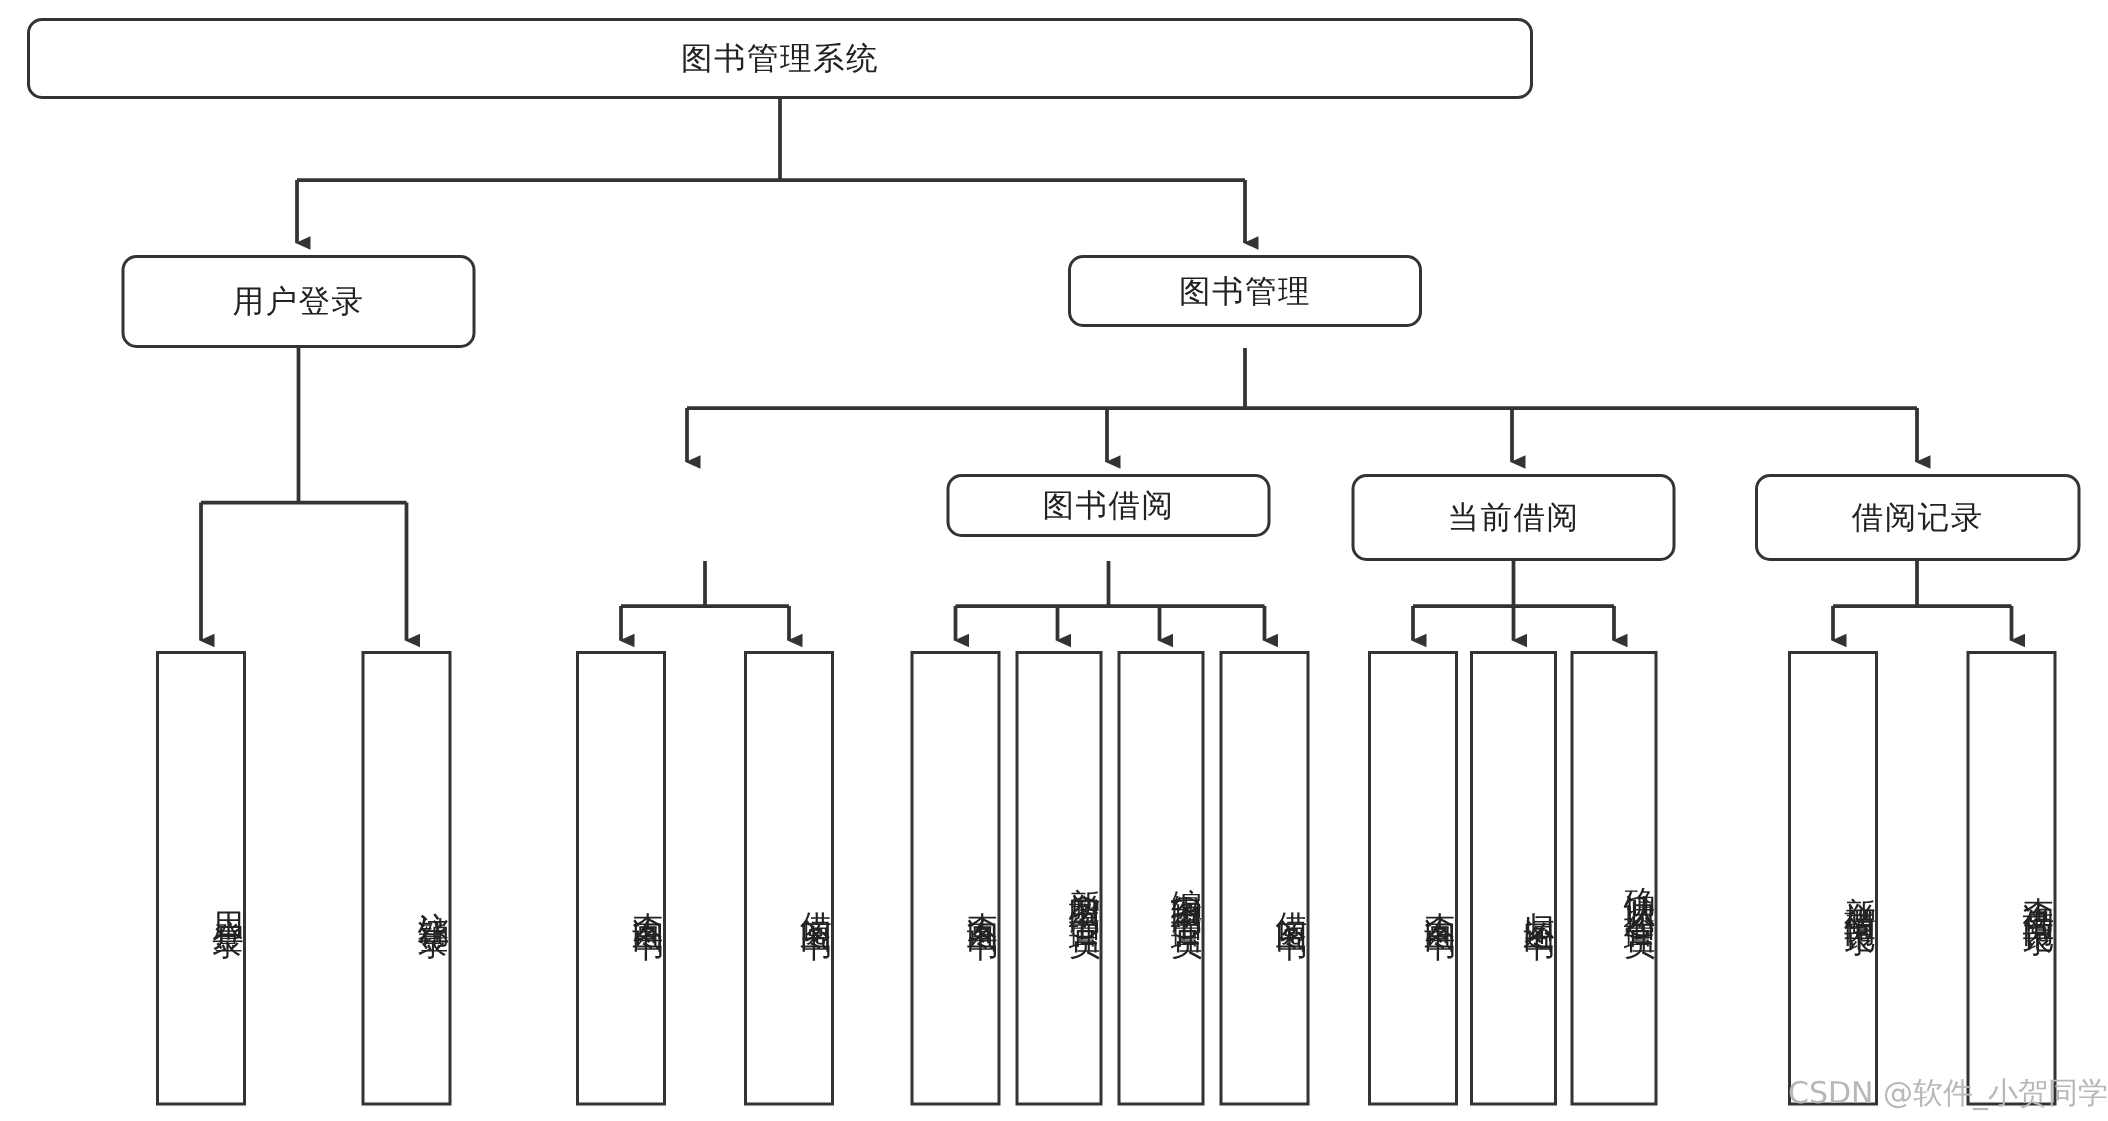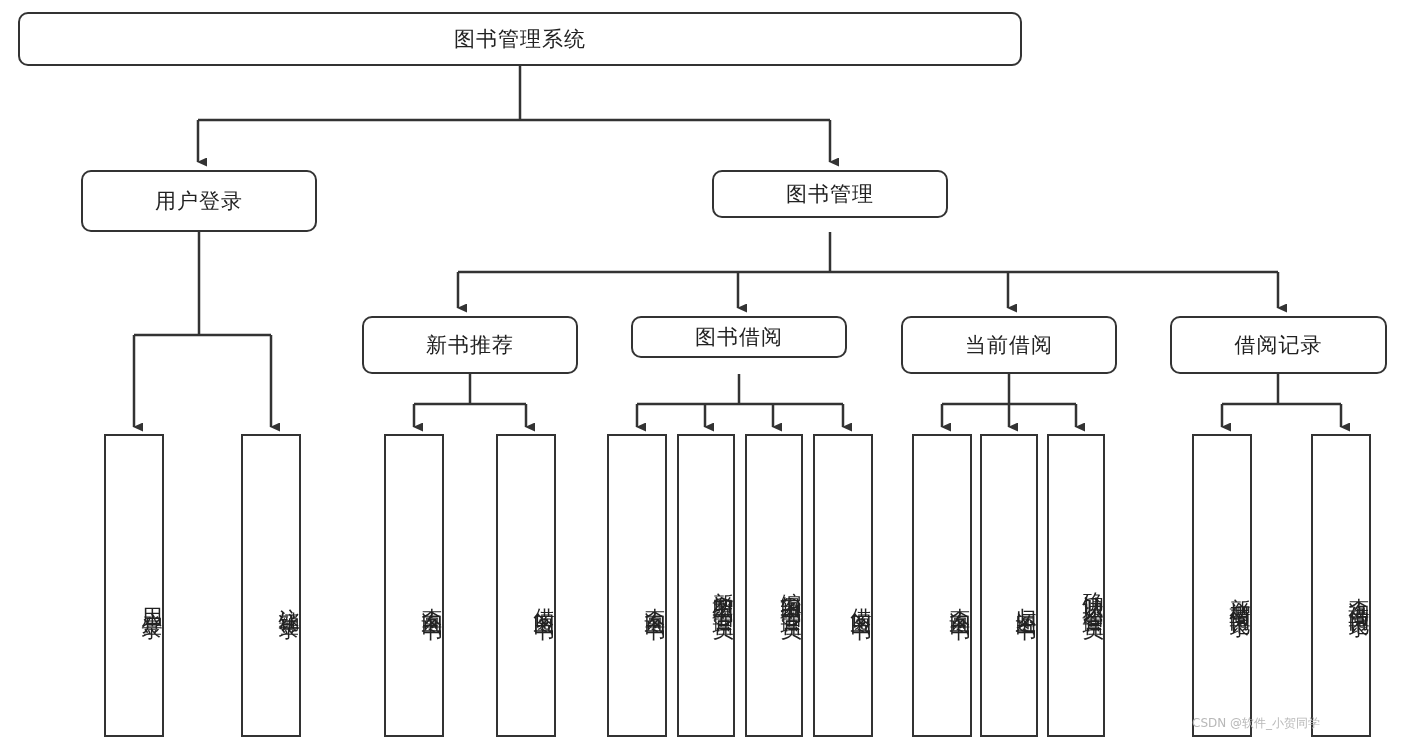--- a/index.html
+++ b/index.html
@@ -50,21 +50,21 @@
     padding-top: 26px;
     line-height: 1;
   }
   .node.v.tall {
     padding-top: 14px;
   }
   .watermark {
     position: absolute;
     left: 1192px;
     top: 715px;
-    font-size: 12px;
+    font-size: 20px;
     color: #b8b8b8;
     white-space: nowrap;
     z-index: 3;
   }
 </style>
 </head>
 <body>
 
 <div id="canvas">
 
@@ -117,21 +117,20 @@
       <path d="M1222,404 L1222,427" marker-end="url(#arrow)"></path>
       <path d="M1341,404 L1341,427" marker-end="url(#arrow)"></path>
     </g>
   </svg>
 
   <div class="node h" style="left:18px; top:12px; width:1004px; height:54px;">图书管理系统</div>
 
   <div class="node h" style="left:81px; top:170px; width:236px; height:62px;">用户登录</div>
   <div class="node h" style="left:712px; top:170px; width:236px; height:48px;">图书管理</div>
 
-  <div class="node h" style="left:362px; top:316px; width:216px; height:58px;">新书推荐</div>
   <div class="node h" style="left:631px; top:316px; width:216px; height:42px;">图书借阅</div>
   <div class="node h" style="left:1170px; top:316px; width:217px; height:58px;">借阅记录</div>
   <div class="node h" style="left:901px; top:316px; width:216px; height:58px;">当前借阅</div>
 
   <div class="node v" style="left:104px; top:434px; width:60px; height:303px;">用户登录</div>
   <div class="node v" style="left:241px; top:434px; width:60px; height:303px;">注销登录</div>
 
   <div class="node v" style="left:384px; top:434px; width:60px; height:303px;">查询图书</div>
   <div class="node v" style="left:496px; top:434px; width:60px; height:303px;">借阅图书</div>
 

